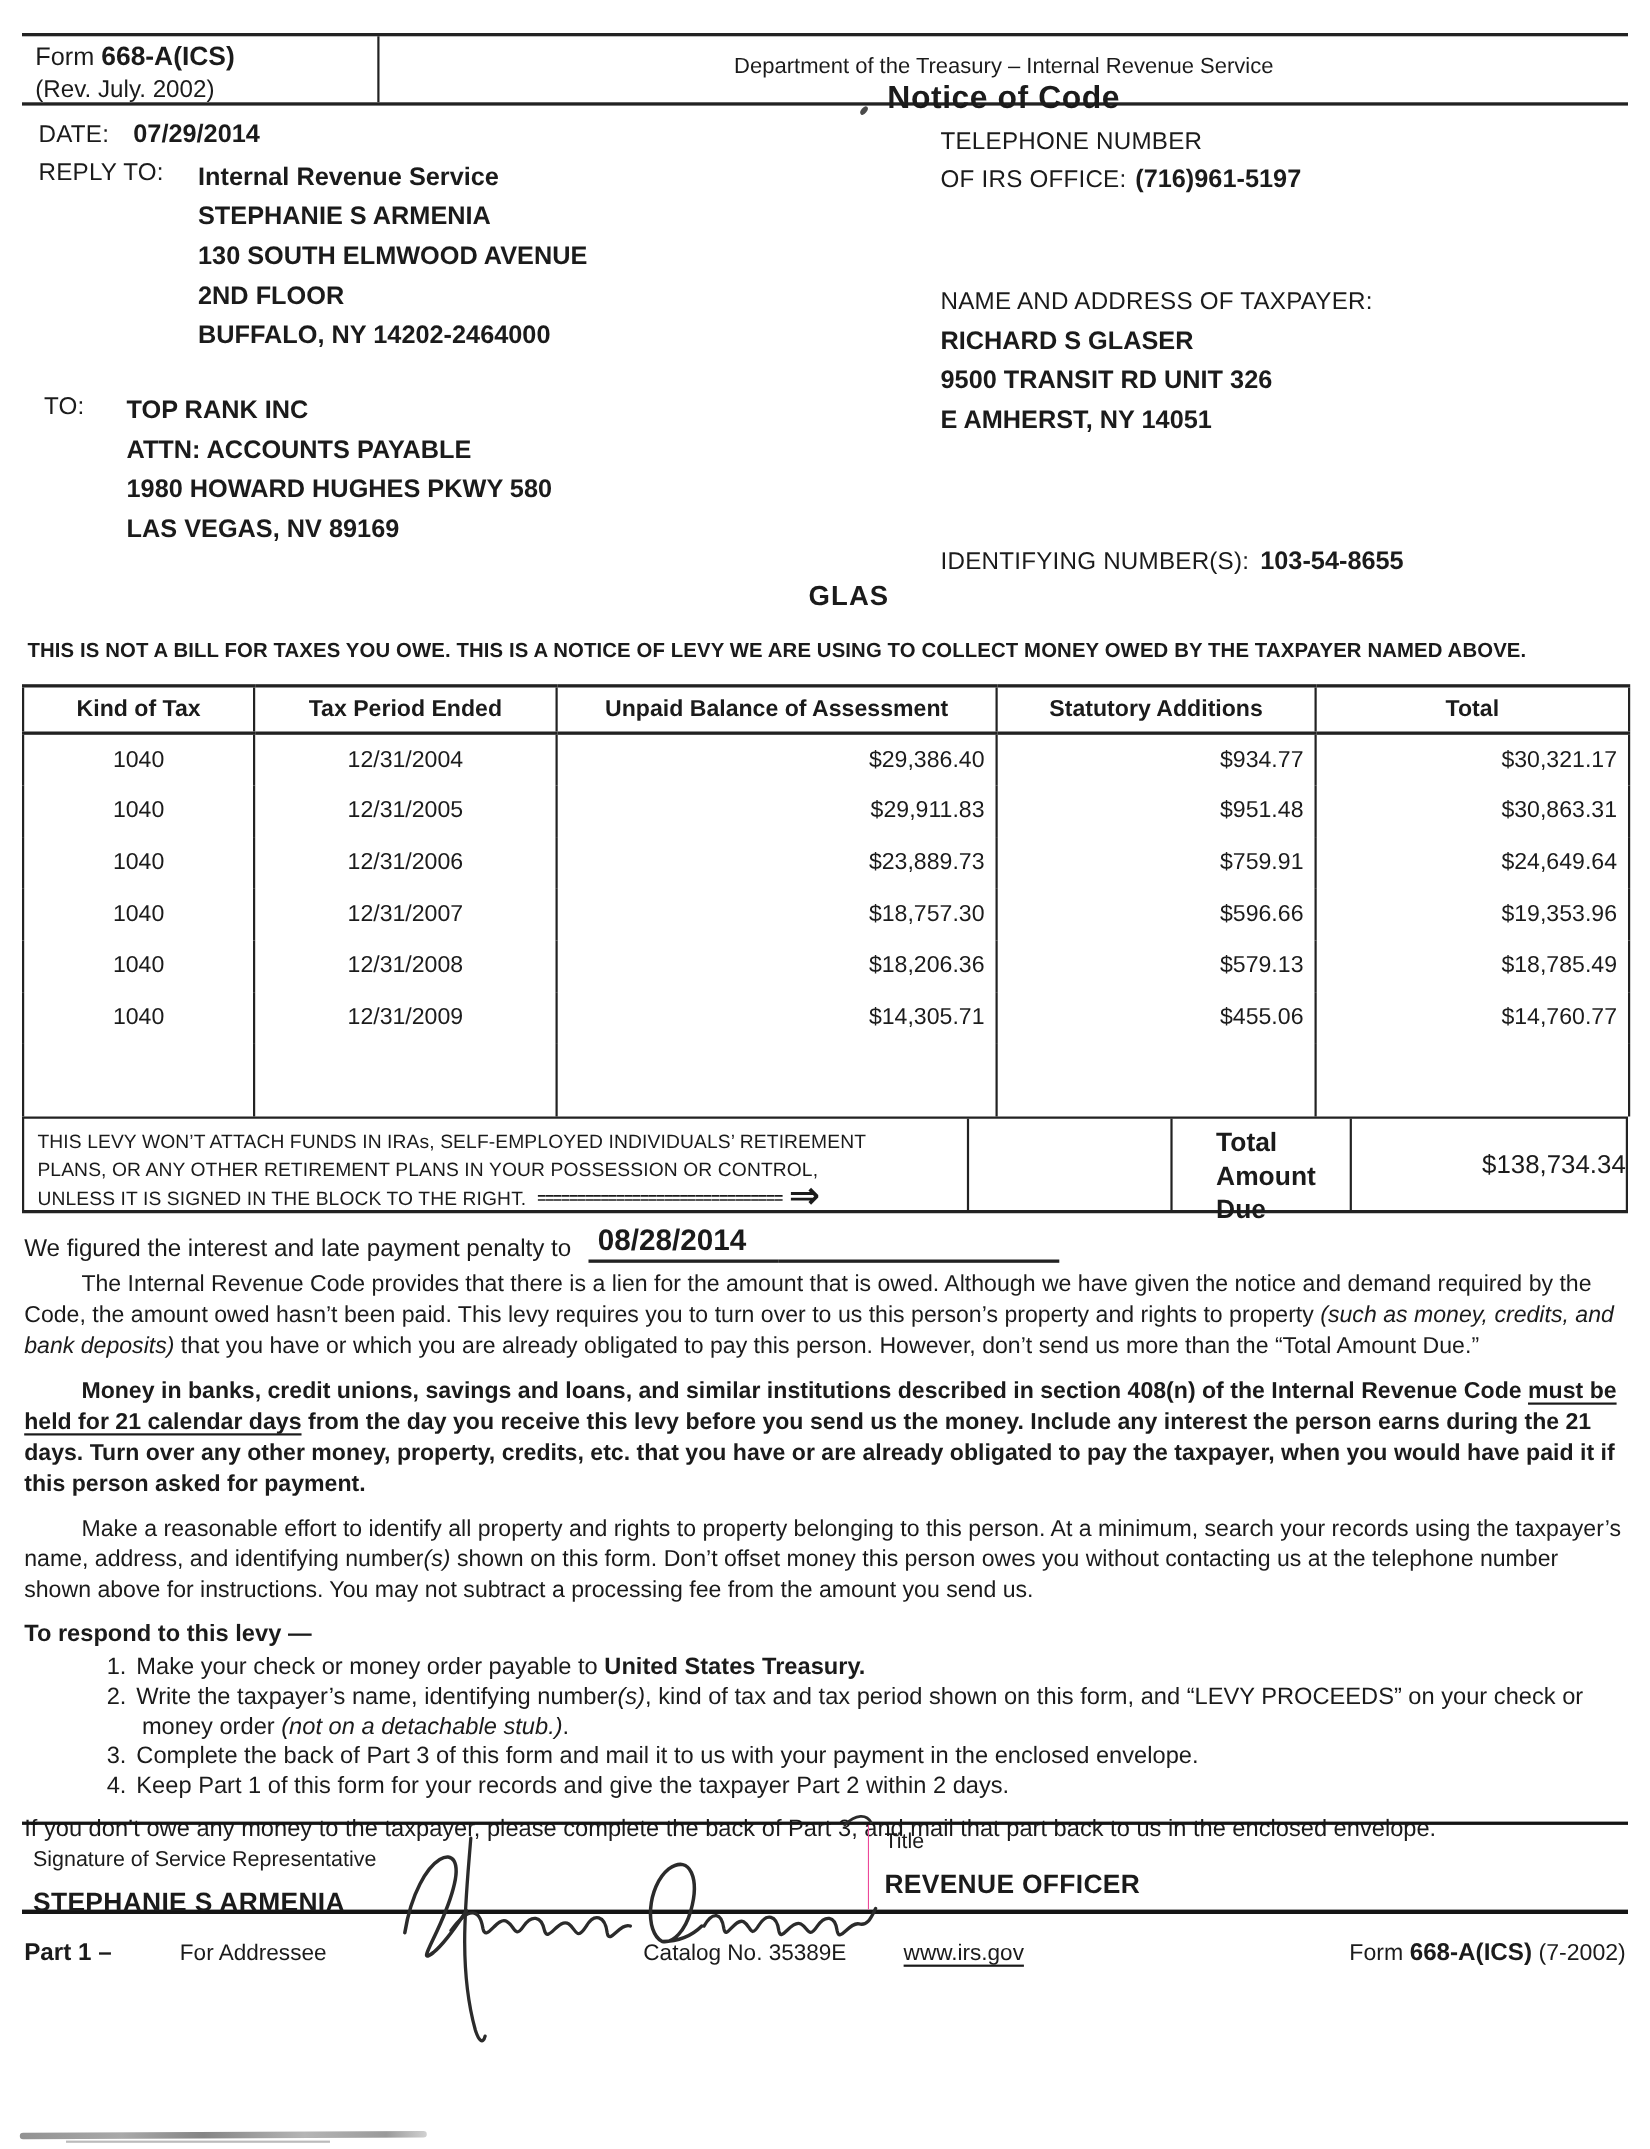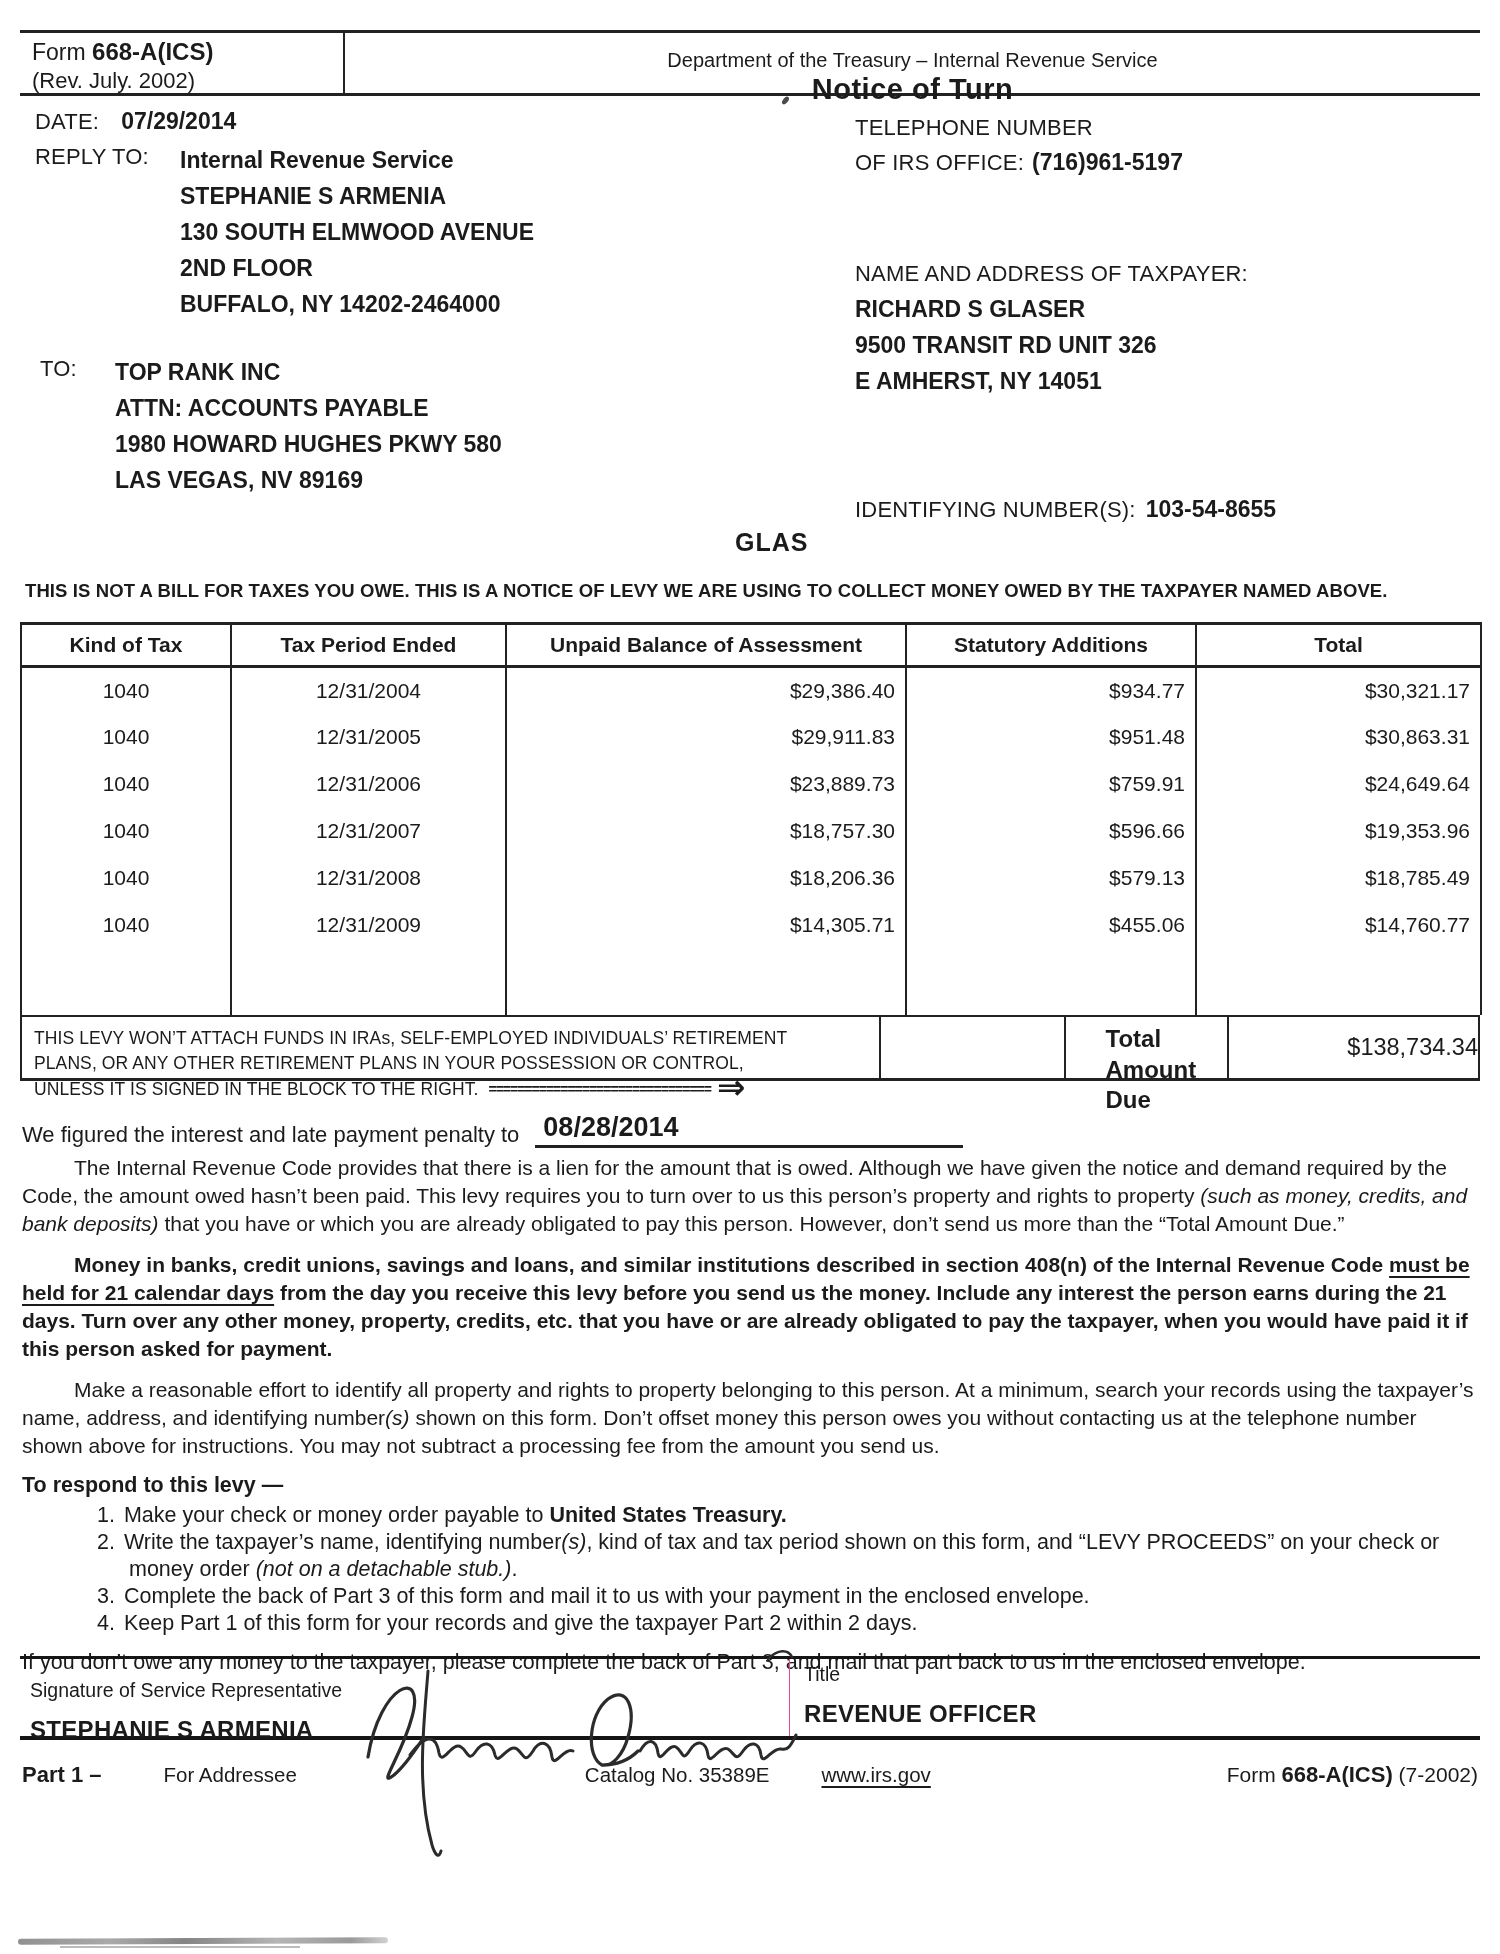--- a/index.html
+++ b/index.html
@@ -70,21 +70,21 @@
   .levy-table td {
     border-left: 2px solid #222; border-right: 2px solid #222;
     font-size: 21px; height: 47px; vertical-align: middle; padding: 0 10px;
   }
   .levy-table td.c { text-align: center; }
   .levy-table td.r { text-align: right; }
   .levy-table tr.filler td { height: 66px; }
 
   
   .total-row {
-    position: absolute; left: 20px; top: 1015px; width: 1460px; height: 66px;
+    position: absolute; left: 20px; top: 1015px; width: 1460px; height: 88px;
     border: 2px solid #222; border-bottom: 3px solid #222;
     display: flex;
     gap: 28px;
   }
   .ira-cell { width: 868px; border-right: 2px solid #222; padding: 9px 8px 4px 12px;
     font-size: 17.5px; line-height: 1.45; letter-spacing: .1px; }
   .line3 { display: flex; align-items: center; }
   .equals { font-size: 14px; font-weight: bold; letter-spacing: -1px; margin-left: 10px; white-space: nowrap; }
   .arrow { font-size: 34px; font-weight: bold; margin-left: 6px; line-height: 0; position: relative; top: -2px; }
   .spacer-cell { width: 158px; border-right: 2px solid #222; }
@@ -150,21 +150,21 @@
 
   <div class="scan-dot"></div>
 
   <div class="hdr">
     <div class="hdr-left">
       <div class="form-id"><span>Form</span> <span class="b big">668-A(ICS)</span></div>
       <div class="rev">(Rev. July. 2002)</div>
     </div>
     <div class="hdr-right">
       <div class="agency">Department of the Treasury – Internal Revenue Service</div>
-      <div class="doc-title">Notice of Turn</div>
+      <div class="doc-title">Notice of Code</div>
     </div>
   </div>
 
   <div class="info">
     <div class="date-line">
       <span class="lbl">DATE:</span><span class="b val">07/29/2014</span>
     </div>
 
     <div class="reply-block">
       <span class="lbl rt">REPLY TO:</span>

